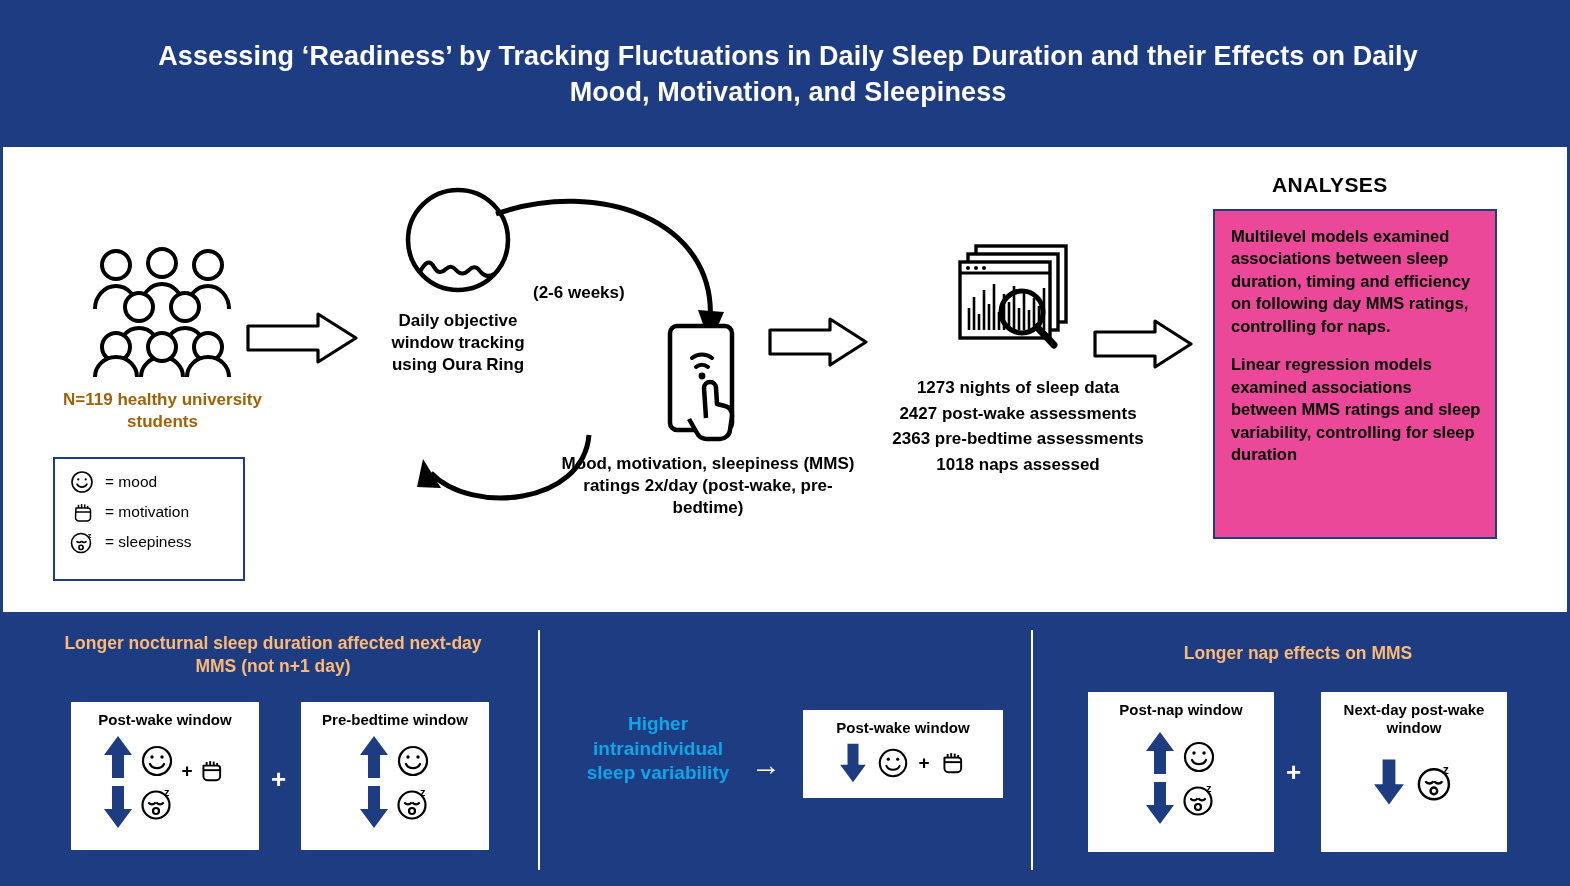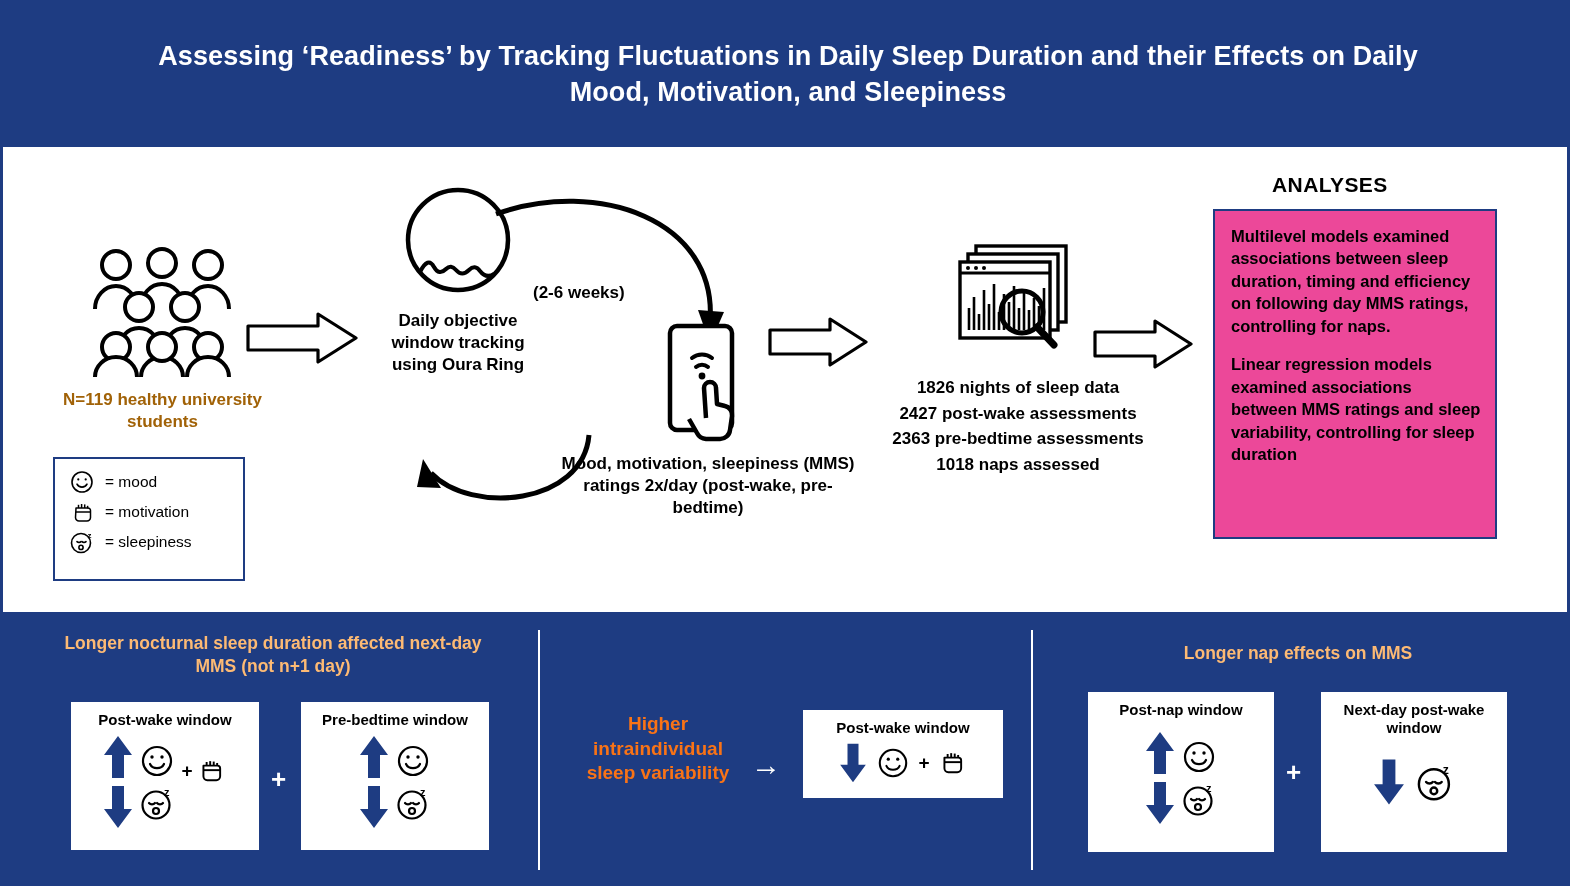--- a/index.html
+++ b/index.html
@@ -227,21 +227,21 @@
     font-size: 26px;
     font-weight: bold;
   }
   .plus-black {
     color: #000;
     font-size: 19px;
     font-weight: bold;
   }
   .mid-label {
     position: absolute;
-    color: #f97316;
+    color: #0ea5e9;
     font-size: 19px;
     font-weight: bold;
     line-height: 1.3;
     text-align: center;
   }
   .mid-arrow {
     position: absolute;
     color: #ffffff;
     font-size: 30px;
     line-height: 1;
@@ -393,21 +393,21 @@
             <line x1="76" y1="88" x2="76" y2="50"></line>
           <line x1="81" y1="88" x2="81" y2="68"></line>
             <line x1="86" y1="88" x2="86" y2="56"></line>
           <line x1="91" y1="88" x2="91" y2="64"></line>
             <line x1="96" y1="88" x2="96" y2="46"></line>
         </g>
         <circle cx="74" cy="70" r="21" fill="none" stroke="#000" stroke-width="5"></circle>
         <line x1="89" y1="85" x2="106" y2="103" stroke="#000" stroke-width="7" stroke-linecap="round"></line>
       </svg>
       <div class="data-lines">
-        <div>1826 nights of sleep data</div>
+        <div>1273 nights of sleep data</div>
         <div>2427 post-wake assessments</div>
         <div>2363 pre-bedtime assessments</div>
         <div>1018 naps assessed</div>
       </div>
     </div>
 
     <svg class="blockarrow" style="left:1090px; top:172px;" width="100" height="50" viewBox="0 0 100 50">
       <path d="M2 13 H62 V2 L98 25 L62 48 V37 H2 Z" fill="#fff" stroke="#000" stroke-width="3.2" stroke-linejoin="round"></path>
     </svg>
 

